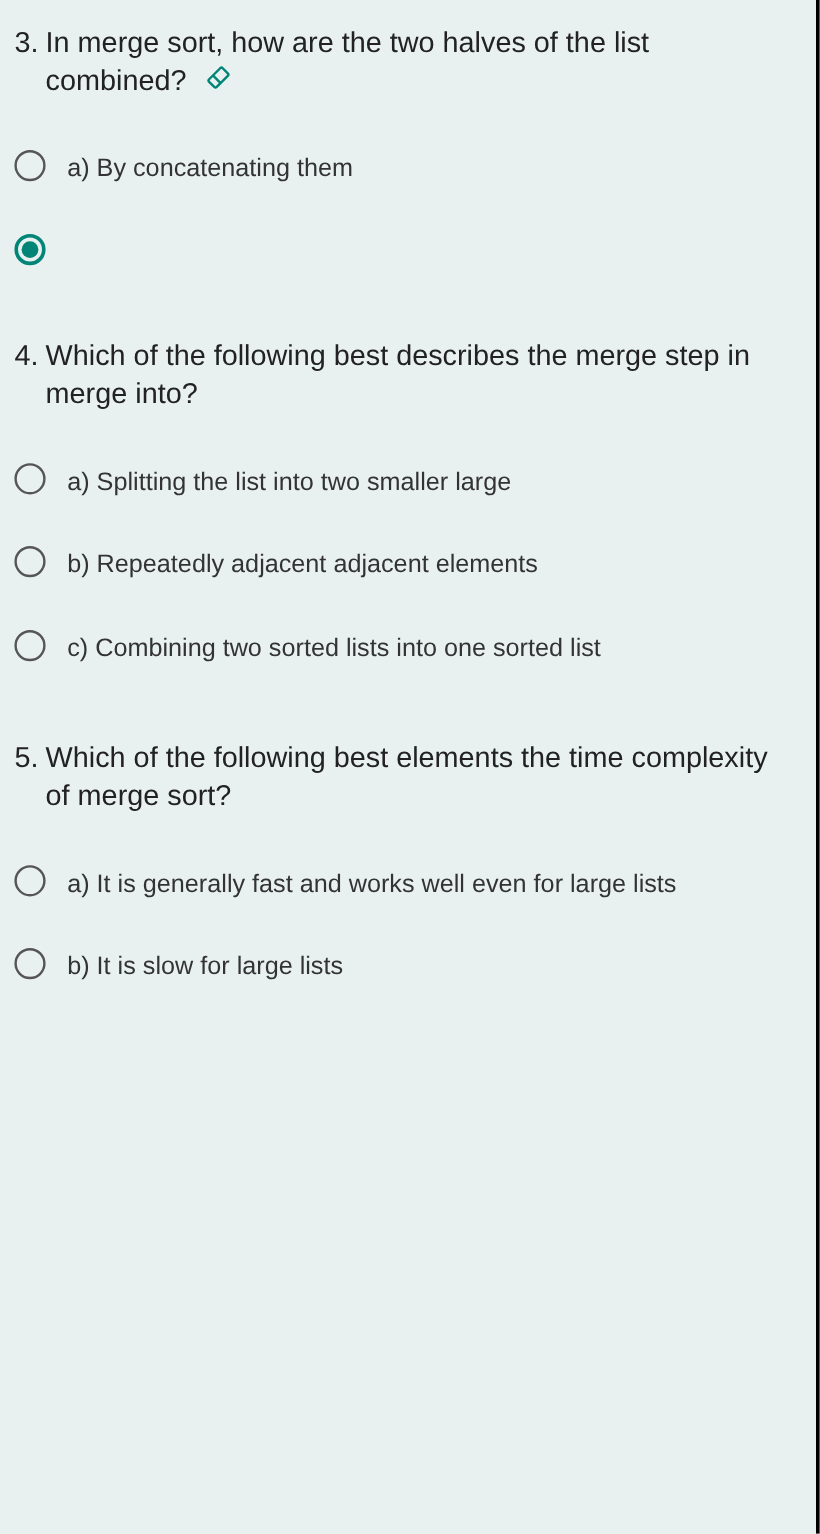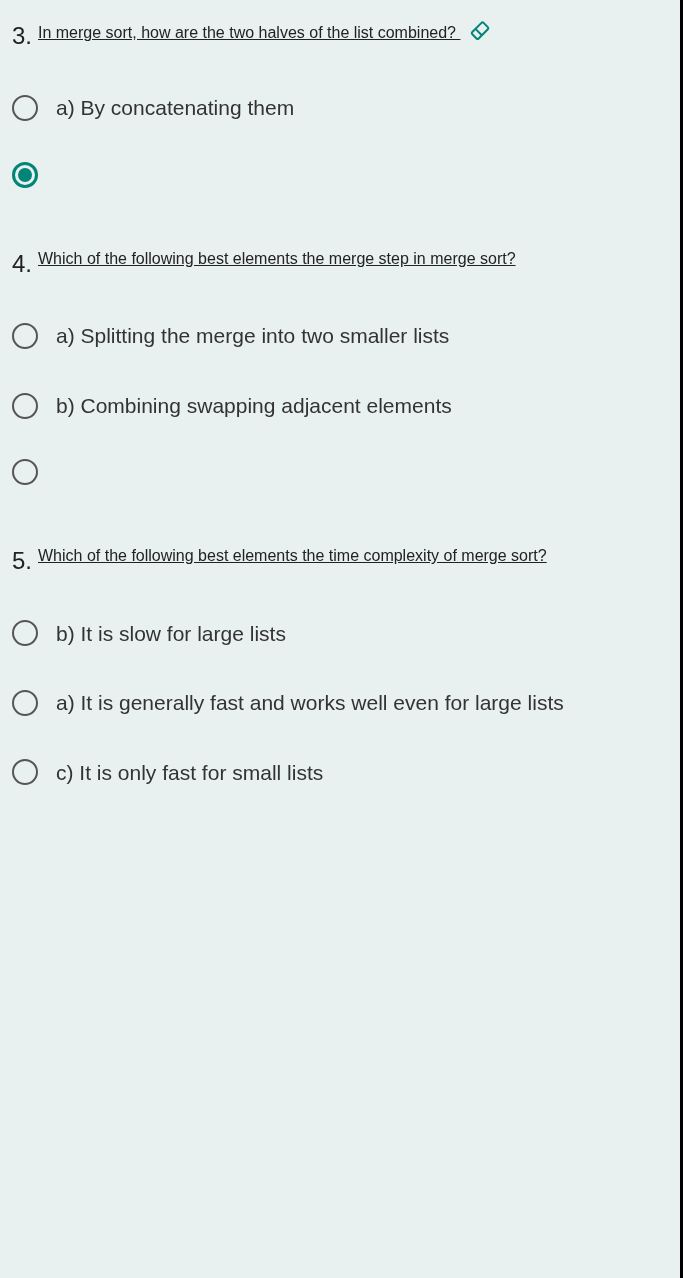--- a/index.html
+++ b/index.html
@@ -23,34 +23,33 @@
   }
   .qnum {
     font-size: 24px;
     color: #222;
     width: 32px;
     text-align: right;
     flex-shrink: 0;
     line-height: 1.35;
   }
   .qtext {
-    font-size: 16px;
+    font-size: 24px;
     color: #222;
     line-height: 1.35;
     margin-left: 6px;
-    text-decoration: underline;
   }
   .eraser-icon {
     display: inline-block;
     vertical-align: middle;
     margin-left: 6px;
   }
   .option-row {
     display: flex;
-    align-items: center;
+    align-items: flex-start;
     padding-left: 12px;
     padding-right: 20px;
     margin-bottom: 38px;
     cursor: pointer;
   }
   .radio {
     width: 26px;
     height: 26px;
     border: 2px solid #555;
     border-radius: 50%;
@@ -102,45 +101,42 @@
     <span class="option-text">a) By concatenating them</span>
   </div>
   <div class="option-row">
     <span class="radio selected"></span>
   </div>
 </div>
 
 <div class="question-block">
   <div class="question-row">
     <span class="qnum">4.</span>
-    <span class="qtext">Which of the following best elements the merge step in merge sort?</span>
+    <span class="qtext">Which of the following best describes the merge step in merge into?</span>
   </div>
   <div class="option-row">
     <span class="radio"></span>
-    <span class="option-text">a) Splitting the merge into two smaller lists</span>
+    <span class="option-text">a) Splitting the list into two smaller large</span>
   </div>
   <div class="option-row">
     <span class="radio"></span>
-    <span class="option-text">b) Combining swapping adjacent elements</span>
+    <span class="option-text">b) Repeatedly adjacent adjacent elements</span>
   </div>
   <div class="option-row">
     <span class="radio"></span>
+    <span class="option-text">c) Combining two sorted lists into one sorted list</span>
   </div>
 </div>
 
 <div class="question-block">
   <div class="question-row">
     <span class="qnum">5.</span>
     <span class="qtext">Which of the following best elements the time complexity of merge sort?</span>
   </div>
   <div class="option-row">
     <span class="radio"></span>
-    <span class="option-text">b) It is slow for large lists</span>
-  </div>
-  <div class="option-row">
-    <span class="radio"></span>
     <span class="option-text">a) It is generally fast and works well even for large lists</span>
   </div>
   <div class="option-row">
     <span class="radio"></span>
-    <span class="option-text">c) It is only fast for small lists</span>
+    <span class="option-text">b) It is slow for large lists</span>
   </div>
 </div>
 
 </body></html>

